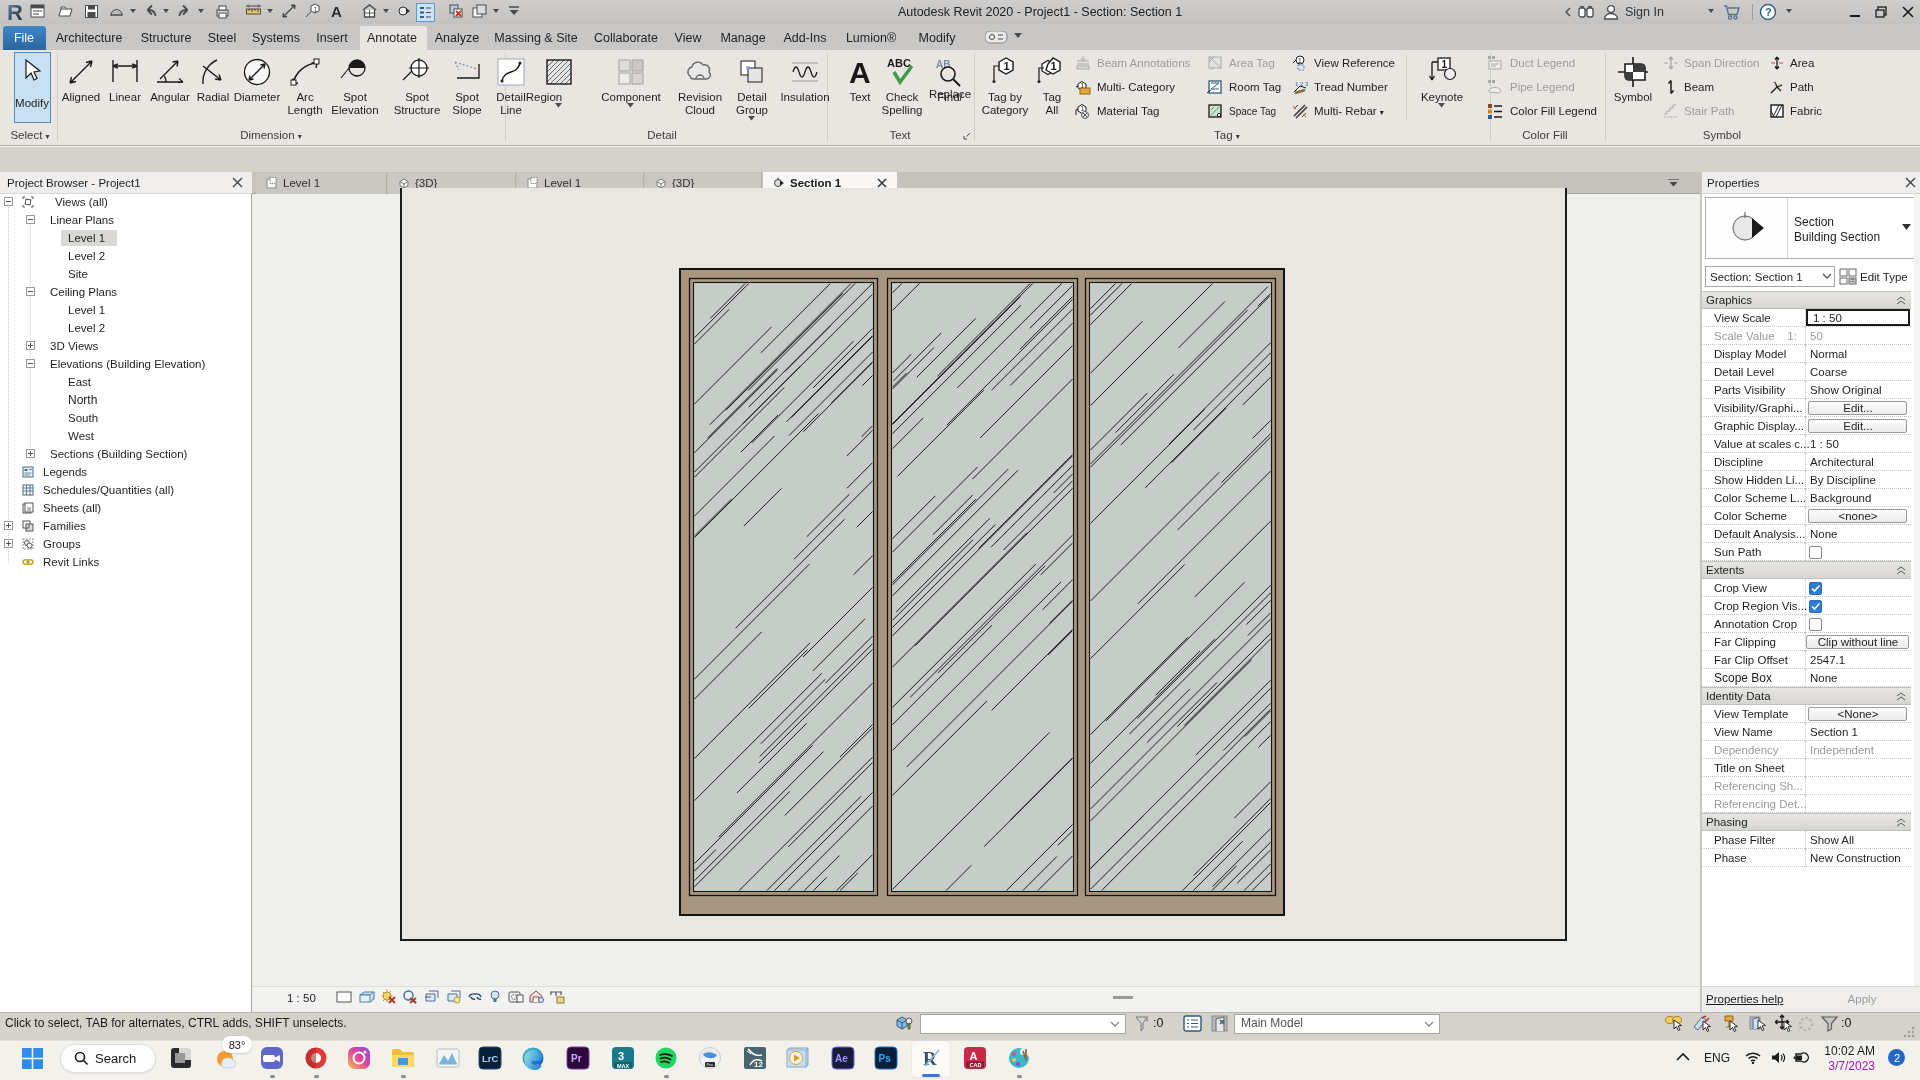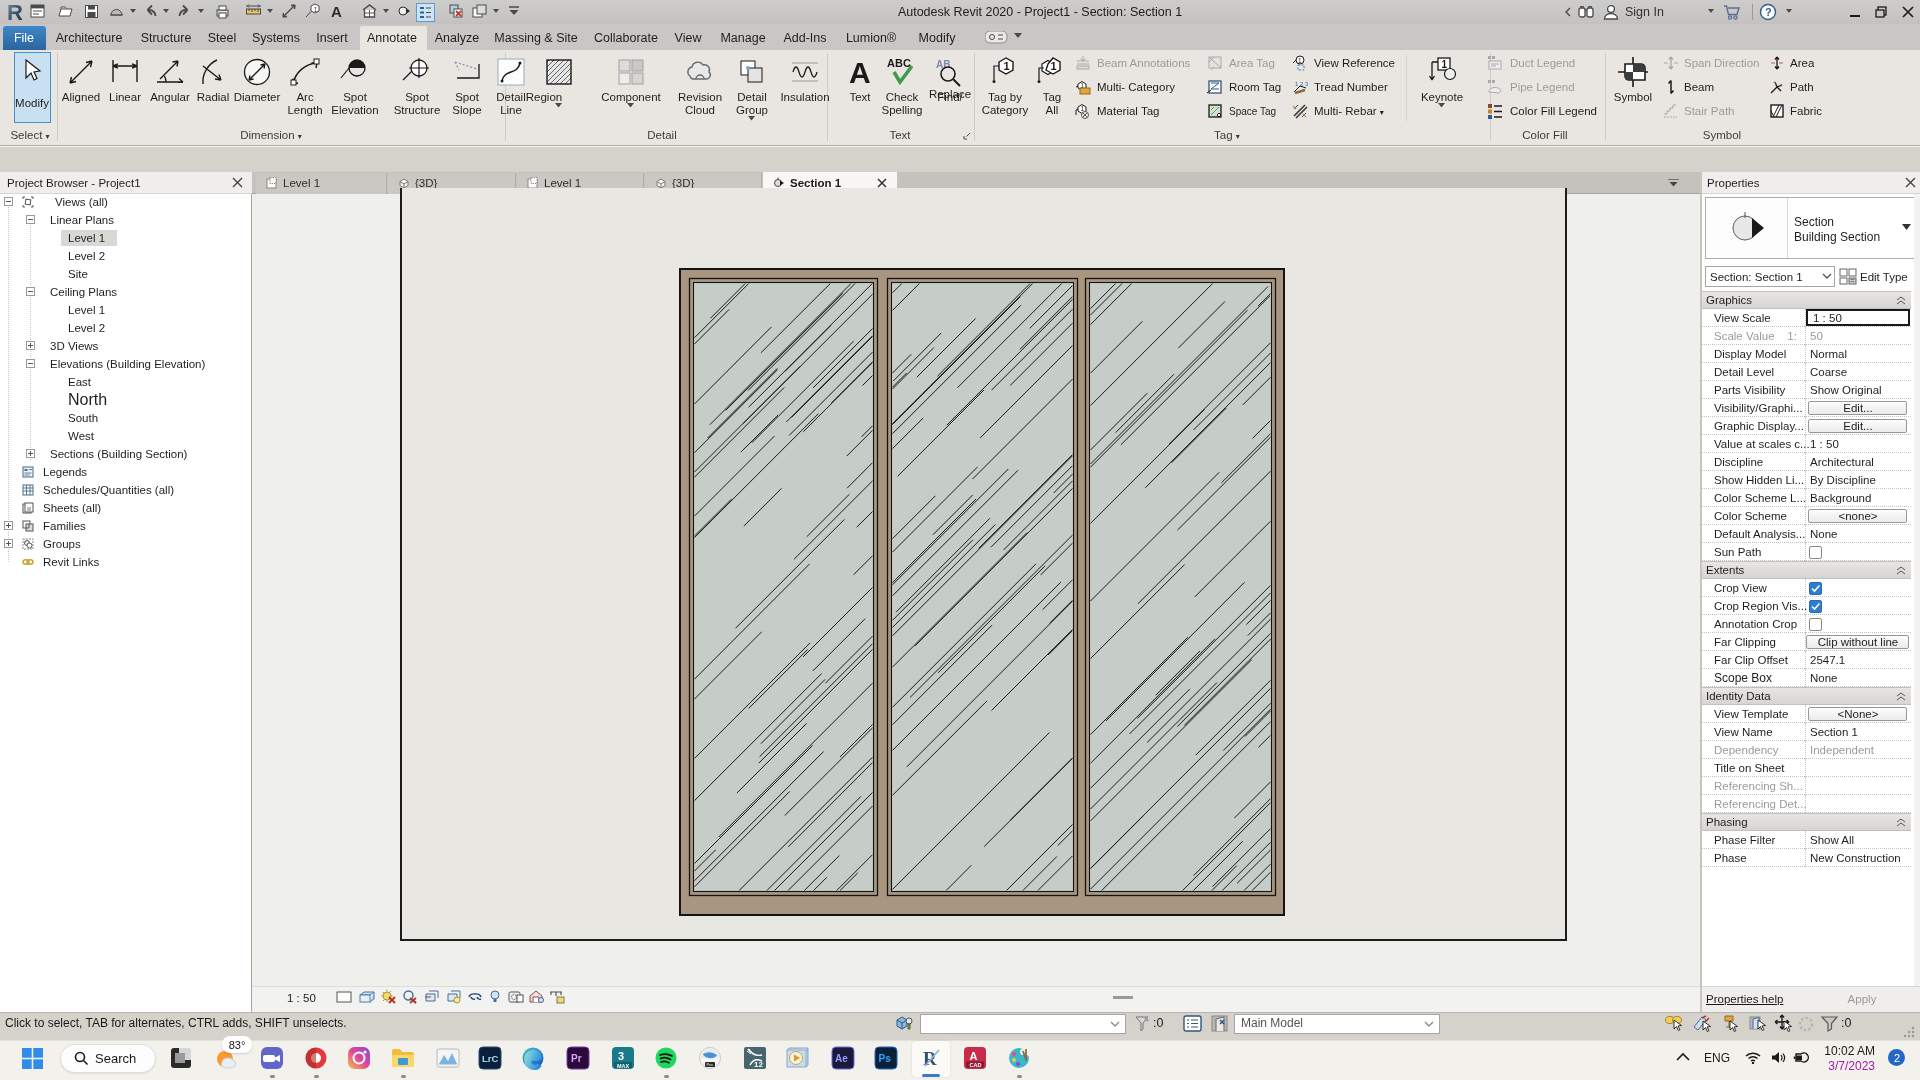--- a/index.html
+++ b/index.html
@@ -530,21 +530,21 @@
     <path d="M2 4.5 h5" stroke="#555"></path>
     <path d="M4.5 2 v5" stroke="#555"></path>
   </svg>
 <div style="position:absolute;left:50px;top:346px;line-height:0;font-size:11.5px;color:#1e1e1e;font-weight:400;white-space:nowrap;"><span style="line-height:normal;display:inline-block;transform:translateY(-50%)">3D Views</span></div>
 <svg style="position:absolute;left:26px;top:359px;" width="9" height="9" viewBox="0 0 9 9">
     <rect x="0.5" y="0.5" width="8" height="8" fill="#fff" stroke="#9a9a9a"></rect>
     <path d="M2 4.5 h5" stroke="#555"></path>
   </svg>
 <div style="position:absolute;left:50px;top:364px;line-height:0;font-size:11.5px;color:#1e1e1e;font-weight:400;white-space:nowrap;"><span style="line-height:normal;display:inline-block;transform:translateY(-50%)">Elevations (Building Elevation)</span></div>
 <div style="position:absolute;left:68px;top:382px;line-height:0;font-size:11.5px;color:#1e1e1e;font-weight:400;white-space:nowrap;"><span style="line-height:normal;display:inline-block;transform:translateY(-50%)">East</span></div>
-<div style="position:absolute;left:68px;top:400px;line-height:0;font-size:16px;color:#1e1e1e;font-weight:400;white-space:nowrap;"><span style="line-height:normal;display:inline-block;transform:translateY(-50%)">North</span></div>
+<div style="position:absolute;left:68px;top:400px;line-height:0;font-size:12px;color:#1e1e1e;font-weight:400;white-space:nowrap;"><span style="line-height:normal;display:inline-block;transform:translateY(-50%)">North</span></div>
 <div style="position:absolute;left:68px;top:418px;line-height:0;font-size:11.5px;color:#1e1e1e;font-weight:400;white-space:nowrap;"><span style="line-height:normal;display:inline-block;transform:translateY(-50%)">South</span></div>
 <div style="position:absolute;left:68px;top:436px;line-height:0;font-size:11.5px;color:#1e1e1e;font-weight:400;white-space:nowrap;"><span style="line-height:normal;display:inline-block;transform:translateY(-50%)">West</span></div>
 <svg style="position:absolute;left:26px;top:449px;" width="9" height="9" viewBox="0 0 9 9">
     <rect x="0.5" y="0.5" width="8" height="8" fill="#fff" stroke="#9a9a9a"></rect>
     <path d="M2 4.5 h5" stroke="#555"></path>
     <path d="M4.5 2 v5" stroke="#555"></path>
   </svg>
 <div style="position:absolute;left:50px;top:454px;line-height:0;font-size:11.5px;color:#1e1e1e;font-weight:400;white-space:nowrap;"><span style="line-height:normal;display:inline-block;transform:translateY(-50%)">Sections (Building Section)</span></div>
 <svg style="position:absolute;left:22px;top:466px;" width="12" height="12" viewBox="0 0 12 12">
     <rect x="1" y="1" width="10" height="10" fill="#e8f0f8" stroke="#4a6a8a"></rect>

